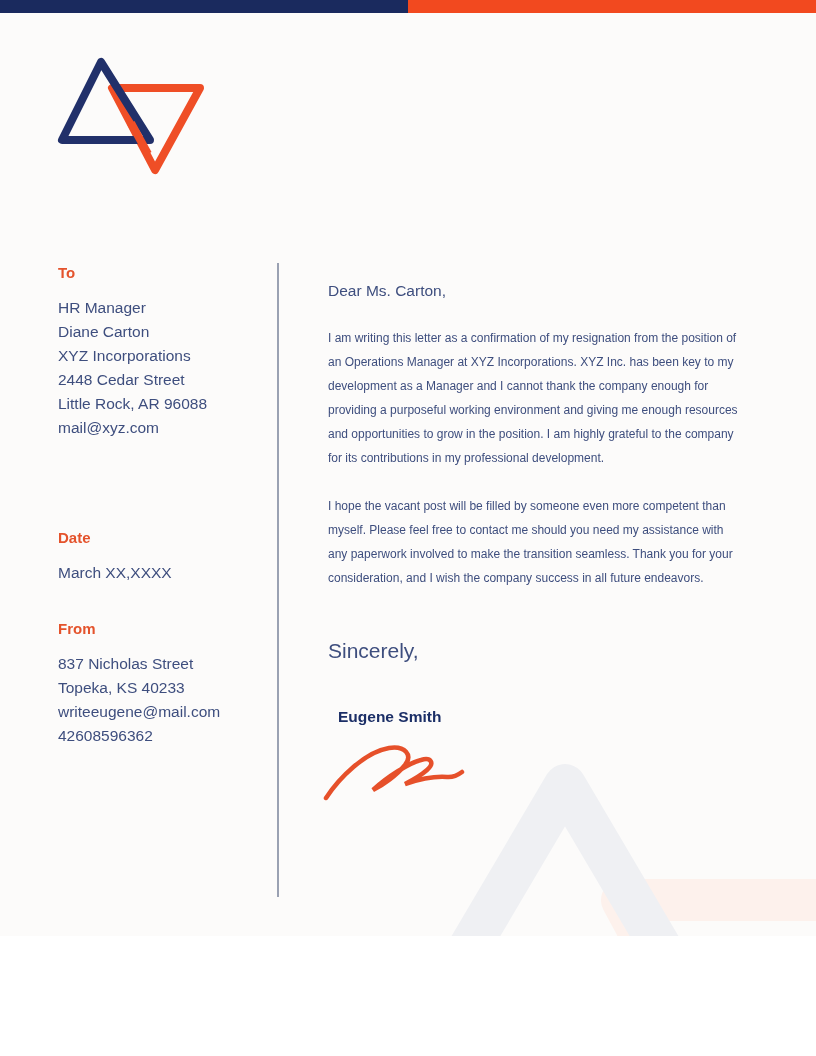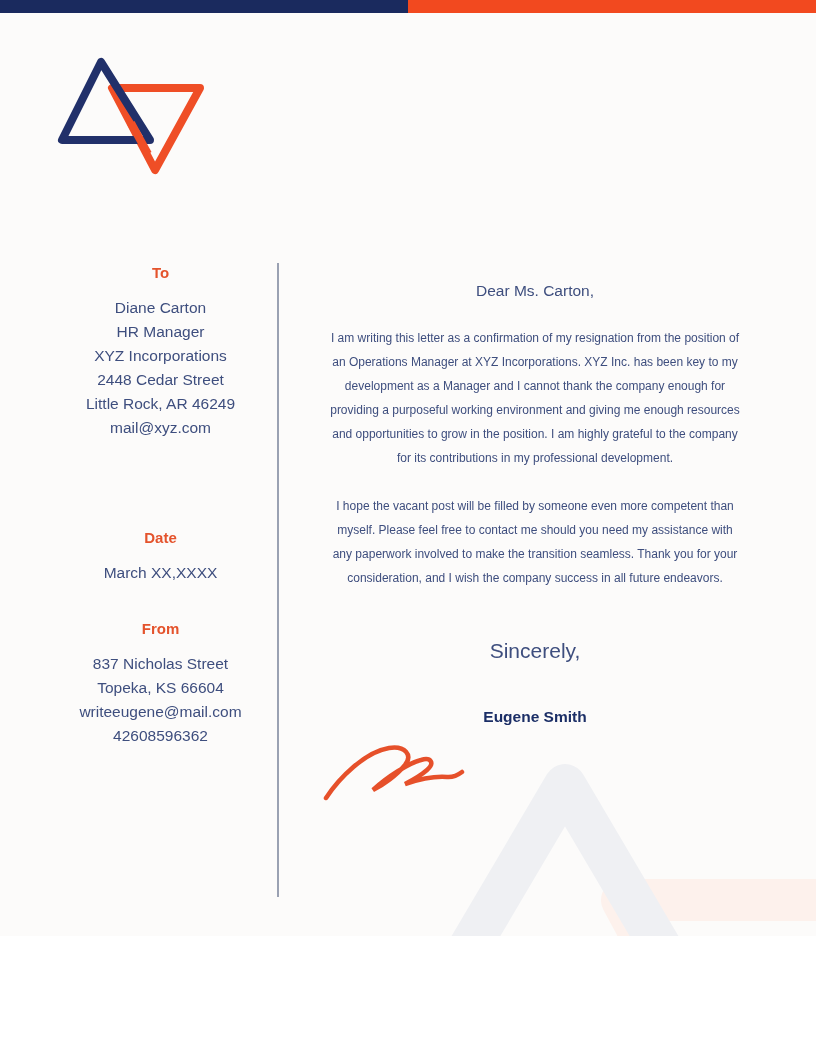--- a/index.html
+++ b/index.html
@@ -16,21 +16,20 @@
     --wm-orange:#fdf1ec;
     --signature:#e6502a;
   }
   html,body{margin:0;padding:0;}
   body{font-family:"Liberation Sans","DejaVu Sans",sans-serif;}
   .page{
     position:relative;
     width:816px;height:936px;
     background:var(--bg);
     overflow:hidden;
-    text-align:center;
   }
   
   .topbar{position:absolute;top:0;left:0;width:816px;height:13px;display:flex;}
   .topbar .navy-half{width:408px;height:100%;background:var(--bar-navy);}
   .topbar .orange-half{width:408px;height:100%;background:var(--bar-orange);}
   
   .watermark{position:absolute;top:0;left:0;width:816px;height:1056px;z-index:0;pointer-events:none;}
   .wm-gray{fill:none;stroke:var(--wm-gray);stroke-width:42;stroke-linejoin:round;stroke-linecap:round;}
   .wm-orange{fill:none;stroke:var(--wm-orange);stroke-width:42;stroke-linejoin:round;stroke-linecap:round;}
   
@@ -67,21 +66,21 @@
     color:var(--body-text);
     font-size:12px;line-height:24px;margin:0 0 24px 0;
   }
   .closing{
     color:var(--body-text);
     font-size:21px;line-height:24px;margin:49px 0 0 0;
   }
   .signer{
     color:var(--dark-navy);
     font-weight:bold;
-    font-size:15.5px;line-height:24px;margin:42px 0 0 0;
+    font-size:15.5px;line-height:24px;margin:42px 0 0 10px;
   }
   .signature-svg{display:block;margin:6px 0 0 -8px;width:150px;height:68px;}
   .sig-path{fill:none;stroke:var(--signature);stroke-width:4.5;stroke-linecap:round;}
 </style>
 </head>
 <body>
 
 <div class="page">
 
   <svg class="watermark" viewBox="0 0 816 1056" xmlns="http://www.w3.org/2000/svg">
@@ -97,37 +96,37 @@
   <svg class="logo" viewBox="0 0 150 120" xmlns="http://www.w3.org/2000/svg">
     <path class="logo-orange-tri" d="M 57 33 L 145 33 L 100 115 Z"></path>
     <path class="logo-navy-tri" d="M 46 7 L 7 85 L 95 85 Z"></path>
     <path class="logo-orange-overlap" d="M 76 68 L 93 99"></path>
   </svg>
 
   <div class="divider"></div>
 
   <div class="left-col sec-to" style="position:absolute;top:264px;">
     <p class="sec-label">To</p>
+    <p class="addr-line">HR Manager</p>
     <p class="addr-line">Diane Carton</p>
-    <p class="addr-line">HR Manager</p>
     <p class="addr-line">XYZ Incorporations</p>
     <p class="addr-line">2448 Cedar Street</p>
-    <p class="addr-line">Little Rock, AR 46249</p>
+    <p class="addr-line">Little Rock, AR 96088</p>
     <p class="addr-line">mail@xyz.com</p>
   </div>
 
   <div class="left-col sec-date" style="position:absolute;top:529px;">
     <p class="sec-label">Date</p>
     <p class="date-value">March XX,XXXX</p>
   </div>
 
   <div class="left-col sec-from" style="position:absolute;top:620px;">
     <p class="sec-label">From</p>
     <p class="addr-line">837 Nicholas Street</p>
-    <p class="addr-line">Topeka, KS 66604</p>
+    <p class="addr-line">Topeka, KS 40233</p>
     <p class="addr-line">writeeugene@mail.com</p>
     <p class="addr-line">42608596362</p>
   </div>
 
   <div class="right-col">
     <p class="salutation">Dear Ms. Carton,</p>
     <p class="para">I am writing this letter as a confirmation of my resignation from the position of an Operations Manager at XYZ Incorporations. XYZ Inc. has been key to my development as a Manager and I cannot thank the company enough for providing a purposeful working environment and giving me enough resources and opportunities to grow in the position. I am highly grateful to the company for its contributions in my professional development.</p>
     <p class="para">I hope the vacant post will be filled by someone even more competent than myself. Please feel free to contact me should you need my assistance with any paperwork involved to make the transition seamless. Thank you for your consideration, and I wish the company success in all future endeavors.</p>
     <p class="closing">Sincerely,</p>
     <p class="signer">Eugene Smith</p>

